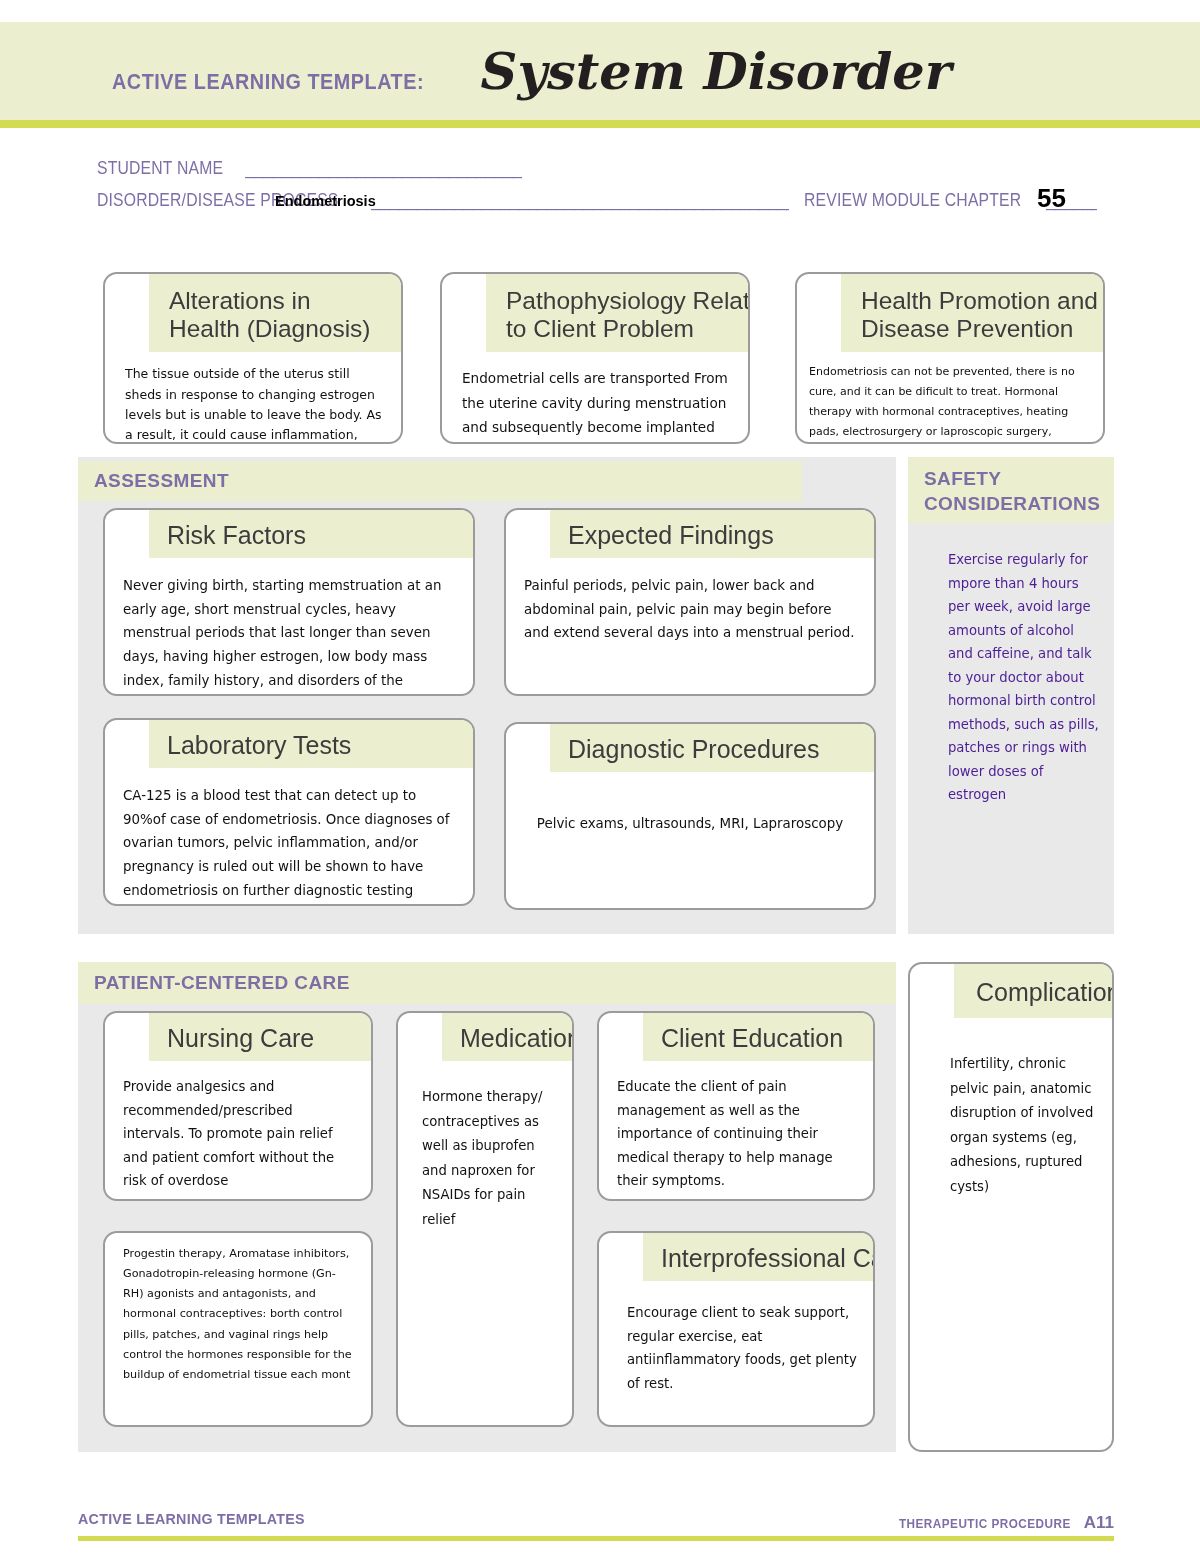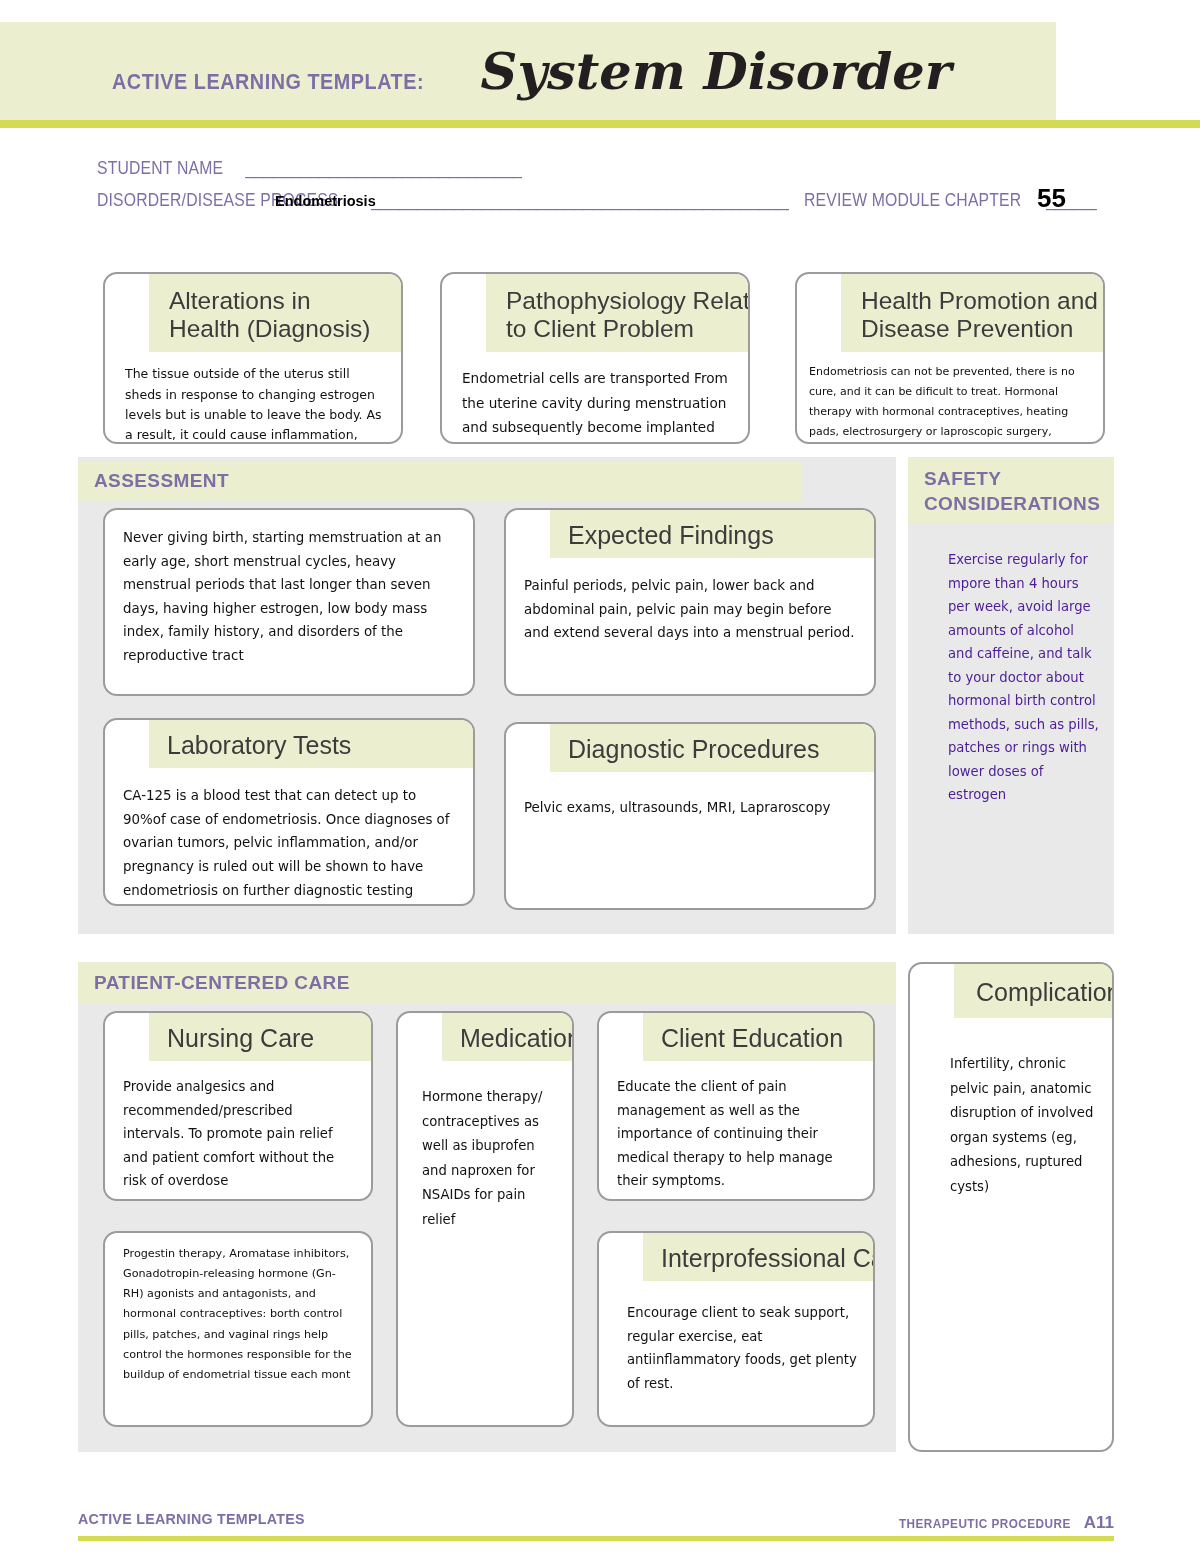--- a/index.html
+++ b/index.html
@@ -7,21 +7,21 @@
     width:1200px;height:1553px;
     background:#ffffff;
     font-family:"Liberation Sans", sans-serif;
     color:#231f20;
     position:relative;
     overflow:hidden;
   }
 
   
   .header-band{
-    position:absolute;left:0;top:22px;width:1056px;height:98px;
+    position:absolute;left:0;top:22px;width:1200px;height:98px;
     background:#ecefcf;
     display:flex;align-items:center;
   }
   .header-rule{
     position:absolute;left:0;top:120px;width:1200px;height:8px;
     background:#d3db52;
   }
   .header-inner{
     display:flex;align-items:baseline;padding-left:112px;
   }
@@ -123,21 +123,21 @@
   }
 
   
   .asmt-card .card-head{padding:11px 0 9px 18px;}
   .asmt-card .card-head h3{font-size:25px;}
   .asmt-card .card-body{padding:16px 18px 0 18px;font-size:13.4px;line-height:1.76;}
   #card-risk{left:103px;top:508px;width:372px;height:188px;}
   #card-expected{left:504px;top:508px;width:372px;height:188px;}
   #card-lab{left:103px;top:718px;width:372px;height:188px;}
   #card-diag{left:504px;top:722px;width:372px;height:188px;}
-  #card-diag .card-body{padding-top:24px;font-size:13.4px;}
+  #card-diag .card-body{padding-top:40px;text-align:center;font-size:13.4px;}
 
   
   #panel-safety{left:908px;top:457px;width:206px;height:477px;}
   #title-safety{
     left:908px;top:457px;width:206px;height:66px;
     font-size:19px;padding:9px 0 0 16px;line-height:1.32;
   }
   #safety-body{
     position:absolute;left:908px;top:540px;width:206px;
     box-sizing:border-box;
@@ -255,20 +255,23 @@
       <span>Disease Prevention</span>
     </h3>
   </div>
   <div class="card-body">Endometriosis can not be prevented, there is no cure, and it can be dificult to treat. Hormonal therapy with hormonal contraceptives, heating pads, electrosurgery or laproscopic surgery, cauterization and ablation may help if it is severe</div>
 </div>
 
 <div class="panel" id="panel-assessment"></div>
 <div class="panel-title" id="title-assessment">ASSESSMENT</div>
 
 <div class="card asmt-card" id="card-risk">
+  <div class="card-head">
+    <h3>Risk Factors</h3>
+  </div>
   <div class="card-body">Never giving birth, starting memstruation at an early age, short menstrual cycles, heavy menstrual periods that last longer than seven days, having higher estrogen, low body mass index, family history, and disorders of the reproductive tract</div>
 </div>
 
 <div class="card asmt-card" id="card-expected">
   <div class="card-head">
     <h3>Expected Findings</h3>
   </div>
   <div class="card-body">Painful periods, pelvic pain, lower back and abdominal pain, pelvic pain may begin before and extend several days into a menstrual period.</div>
 </div>
 

